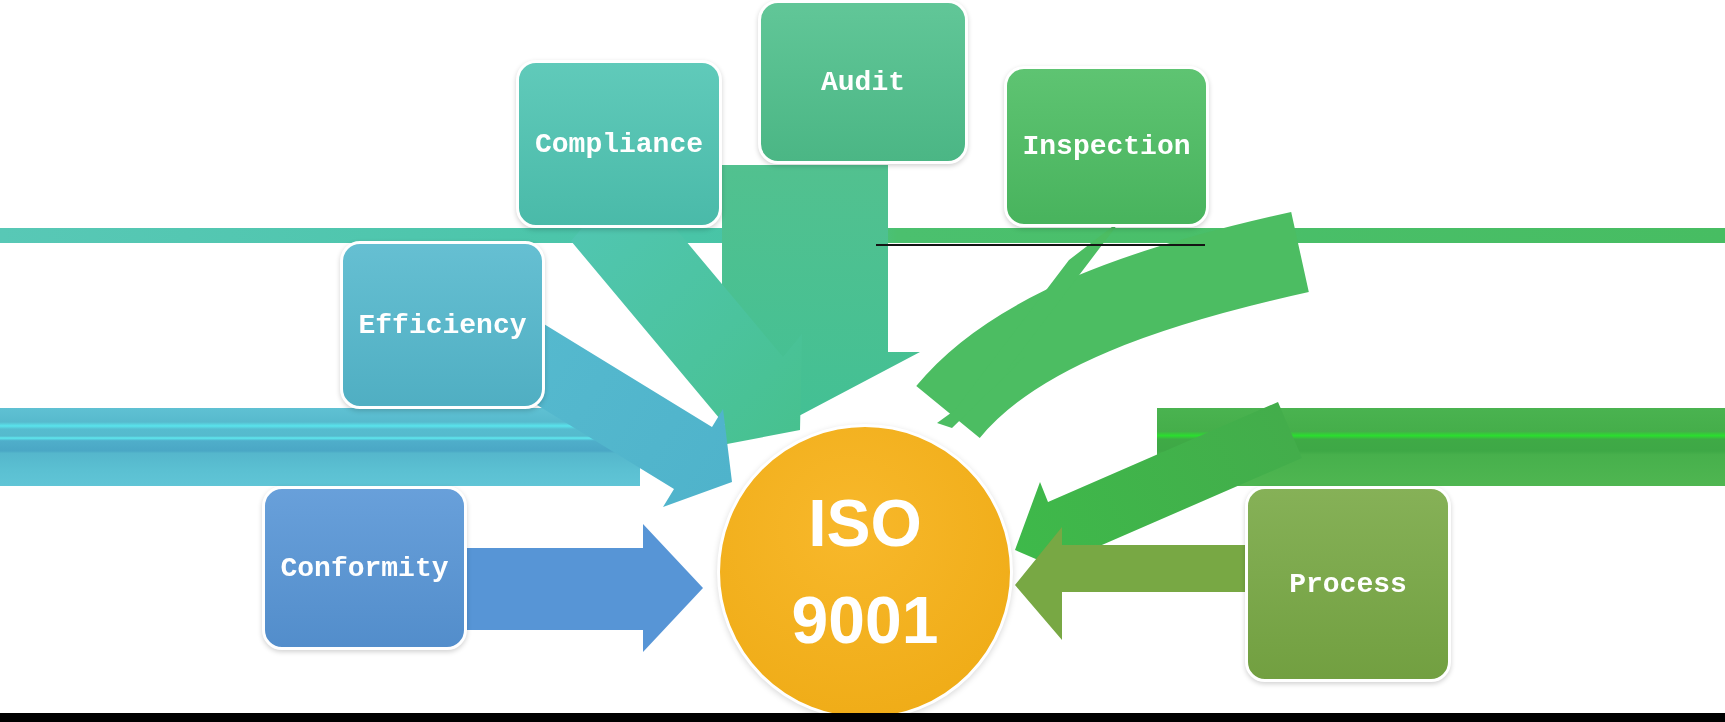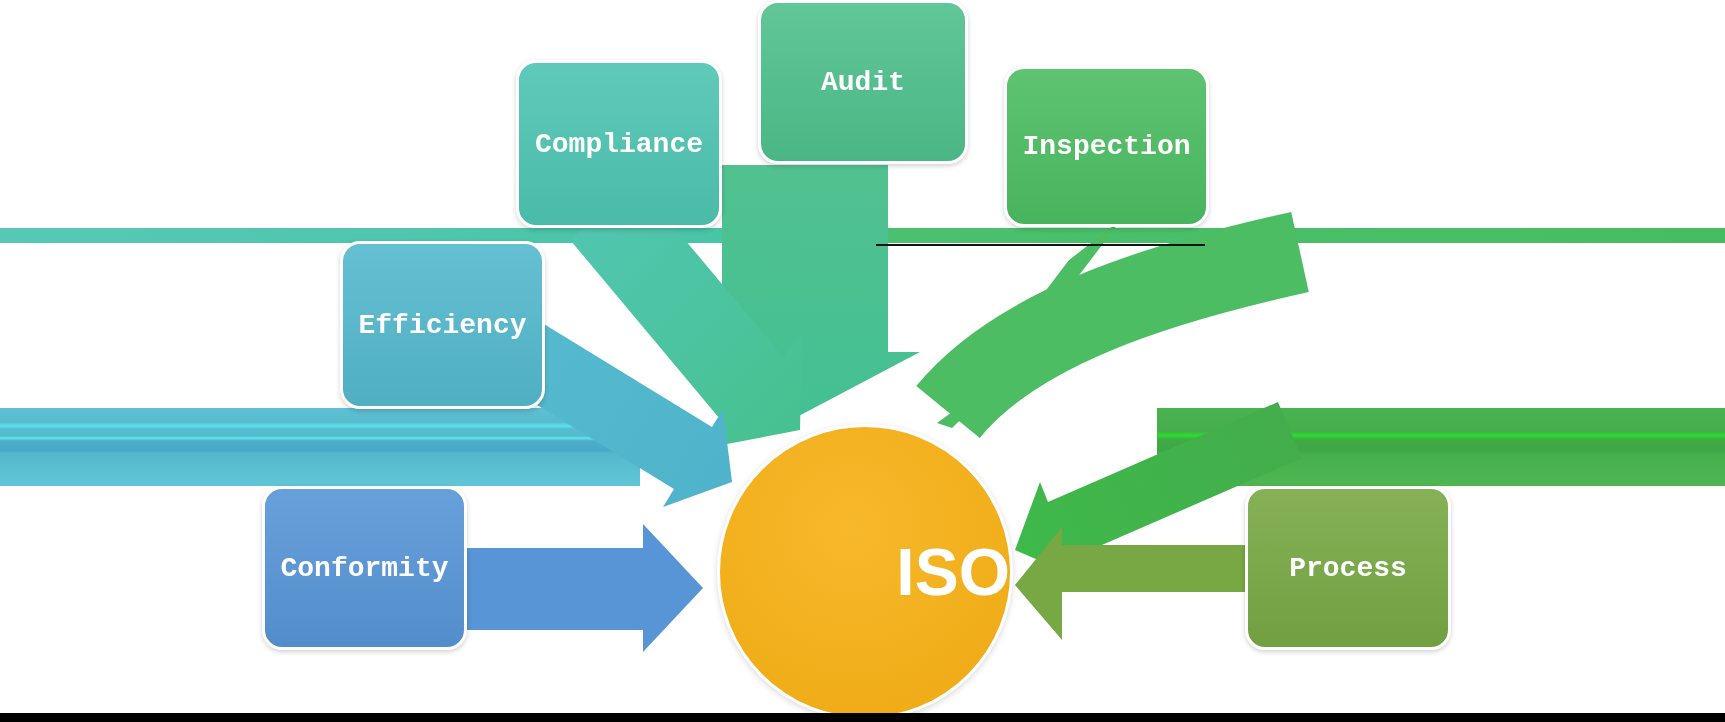--- a/index.html
+++ b/index.html
@@ -23,28 +23,28 @@
     box-shadow:0 2px 5px rgba(0,0,0,0.18);
     background-image:linear-gradient(180deg,rgba(255,255,255,0.10),rgba(0,0,0,0.05));
     font-family:Liberation Mono, monospace;
   }
   .node-compliance{left:516px;top:60px;width:206px;height:168px;}
   .node-audit{left:758px;top:0px;width:210px;height:164px;}
   .node-inspection{left:1004px;top:66px;width:205px;height:161px;}
   .node-efficiency{left:340px;top:241px;width:205px;height:168px;}
   .node-scope{left:1180px;top:245px;width:205px;height:160px;}
   .node-conformity{left:262px;top:486px;width:205px;height:164px;}
-  .node-process{left:1245px;top:486px;width:206px;height:164px;}
+  .node-process{left:1245px;top:486px;width:206px;height:196px;}
   .center-circle{
     position:absolute;
     left:717px;top:424px;width:296px;height:296px;
     box-sizing:border-box;
     border:3px solid #ffffff;
     border-radius:50%;
-    display:flex;flex-direction:column;align-items:flex-end;justify-content:center;
+    display:flex;flex-direction:column;align-items:center;justify-content:center;
     color:#ffffff;font-weight:bold;font-size:66px;line-height:97px;
     z-index:4;
     background-image:radial-gradient(circle at 45% 35%,rgba(255,255,255,0.10),rgba(0,0,0,0.04));
     box-shadow:0 2px 6px rgba(0,0,0,0.15);
   }
   .bottom-bar{
     position:absolute;left:0;top:713px;width:1725px;height:9px;
     background:#000000;z-index:6;
   }
 </style>
@@ -144,17 +144,18 @@
   <div class="node node-conformity" style="background-color: rgb(87, 149, 214);">
     <span>Conformity</span>
   </div>
 
   <div class="node node-process" style="background-color: rgb(120, 168, 68);">
     <span>Process</span>
   </div>
 
   <div class="center-circle" style="background-color: rgb(247, 176, 19);">
     <div>ISO</div>
+    <div>9001</div>
   </div>
 
   <div class="bottom-bar" style="background-color: rgb(0, 0, 0);"></div>
 
 </div>
 
 </body></html>

